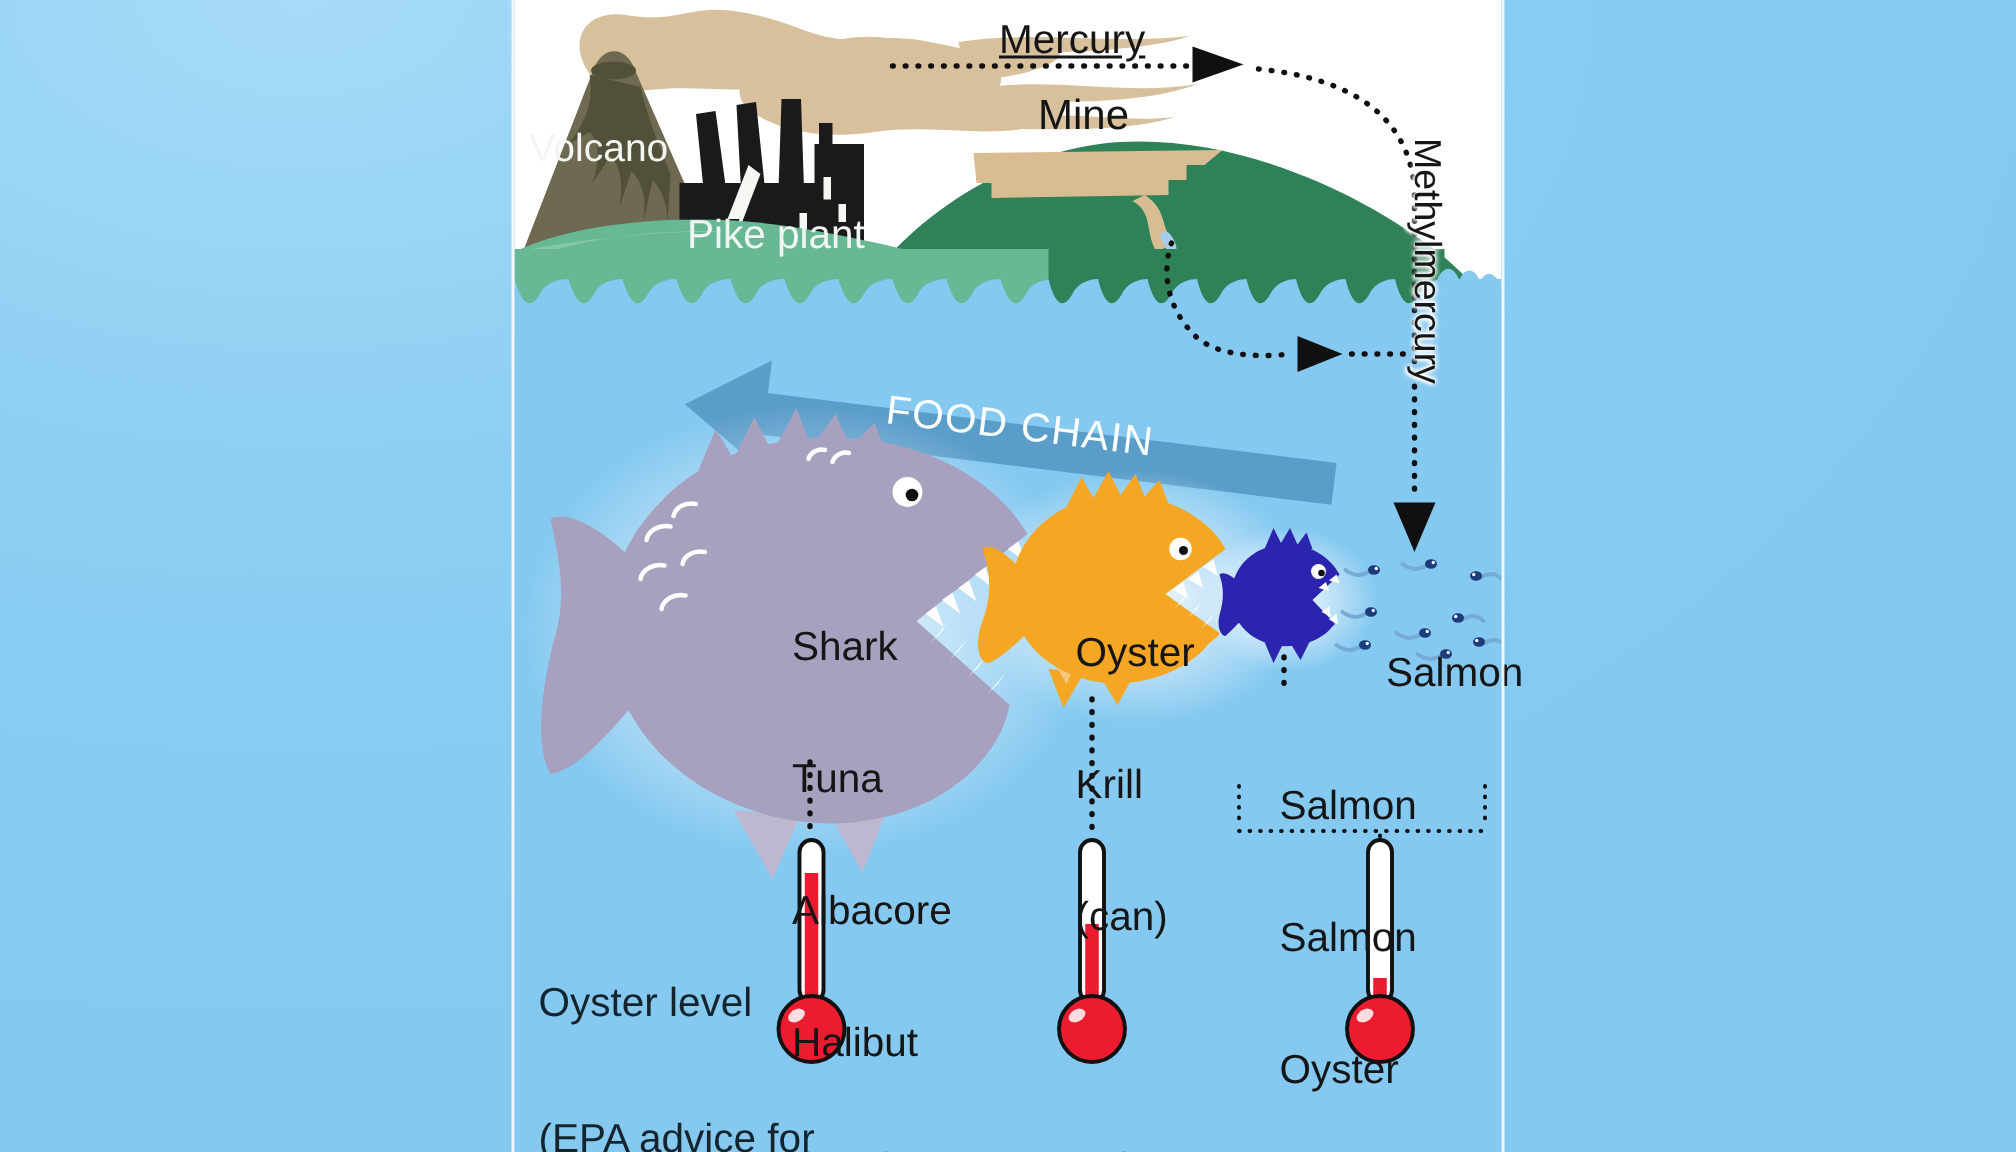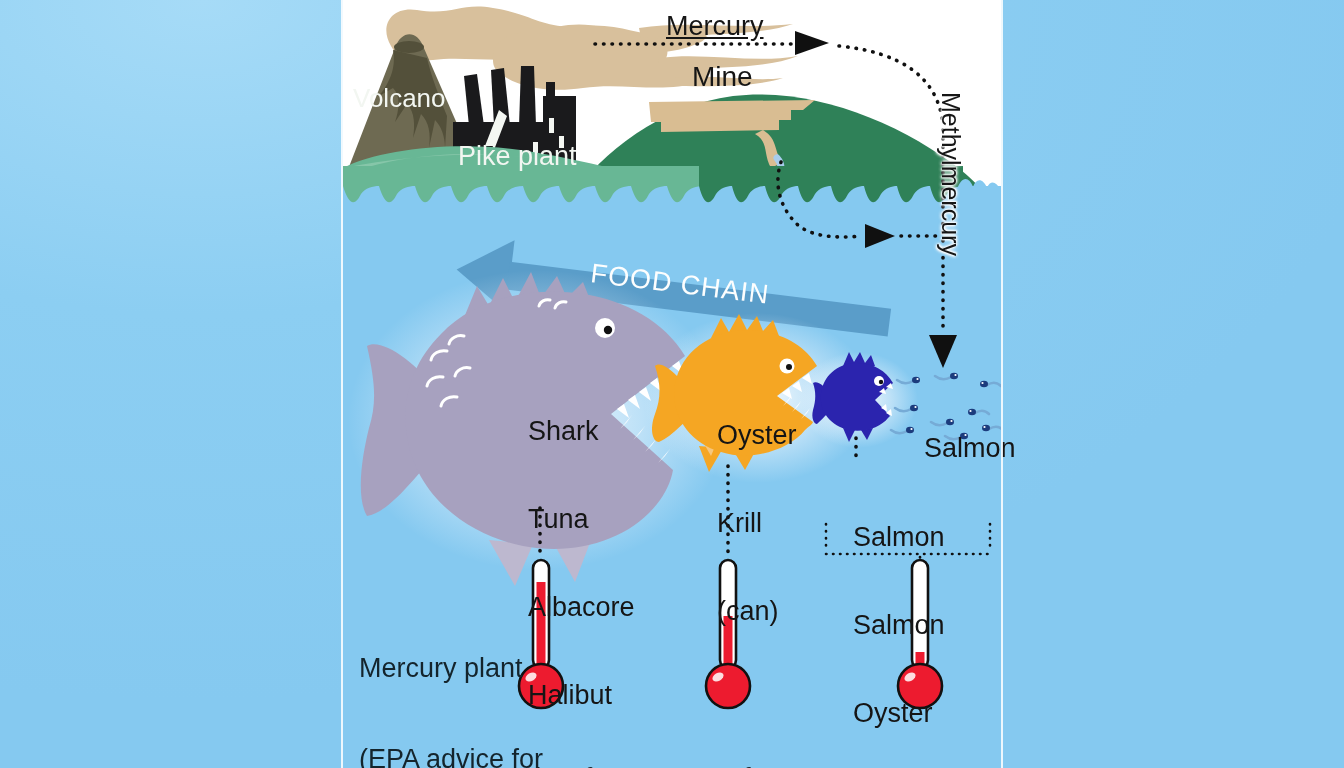--- a/index.html
+++ b/index.html
@@ -272,21 +272,21 @@
 
   <div class="lbl stack" style="left:853px;top:464px;">
     <div>Salmon</div>
     <div>Salmon</div>
     <div>Oyster</div>
   </div>
 
   <div class="lbl" style="left:924px;top:434px;">Salmon</div>
 
   <div class="lbl dark stack" style="left:359px;top:594px;">
-    <div style="line-height:33px;">Mercury plant</div>
+    <div style="line-height:33px;">Oyster level</div>
     <div style="line-height:33px;">(EPA advice for</div>
     
   </div>
 
   <div class="lbl dark center stack" style="left:432px;top:704px;width:220px;">
     <div style="line-height:32px;">Eat only a few</div>
     
   </div>
 
   <div class="lbl dark center stack" style="left:619px;top:704px;width:220px;">

